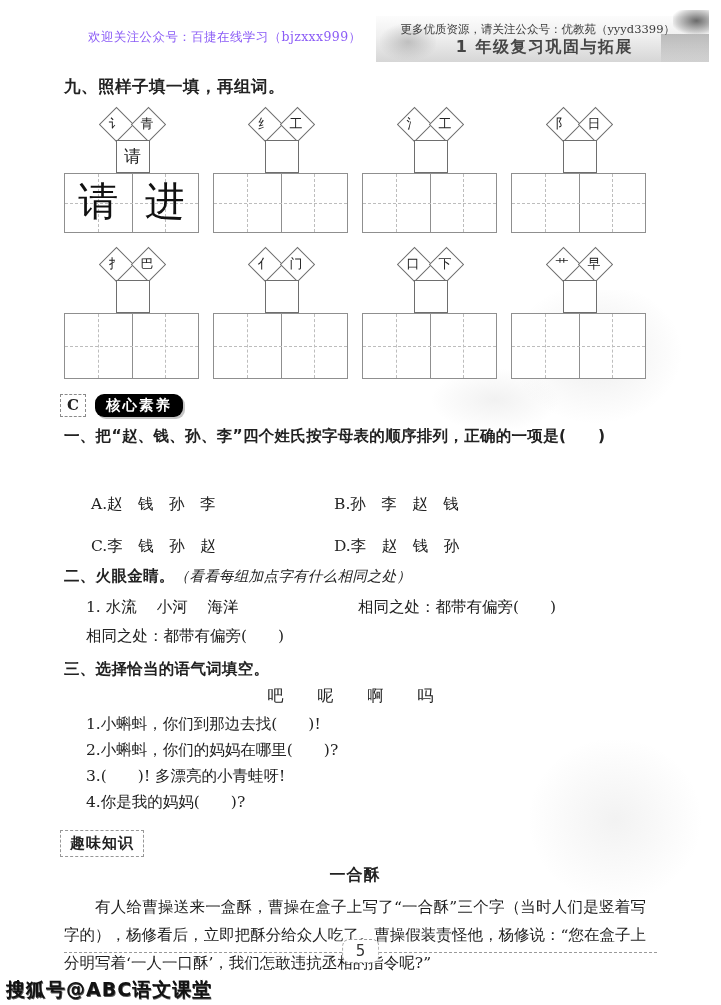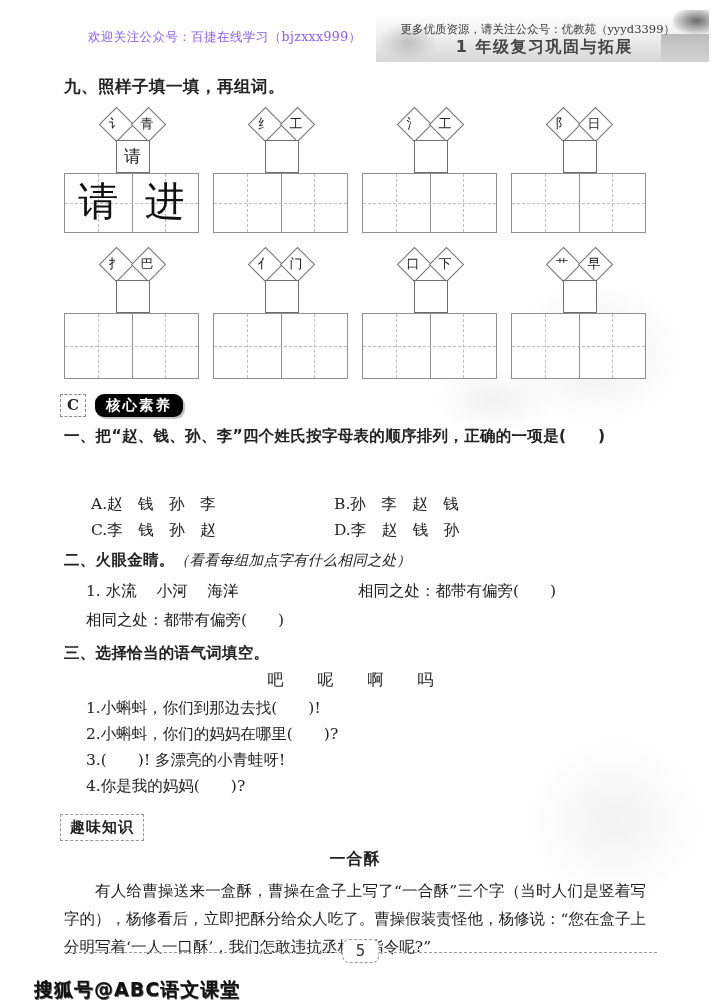--- a/index.html
+++ b/index.html
@@ -87,21 +87,21 @@
   }
   .badge-label {
     background:#000000; color:#fff; font-weight:bold; font-size:14.5px;
     padding:2px 11px; border-radius:9px; letter-spacing:2px;
     box-shadow:2px 2px 0 rgba(150,150,150,0.55);
   }
 
   .q { font-weight:bold; font-size:15.5px; line-height:23px; margin:7px 0 5px; letter-spacing:0.3px; }
   .hint { font-weight:normal; font-family:"DejaVu Serif", serif; font-size:14.5px; font-style:italic;margin-top:20px; }
 
-  .opts { display:grid; grid-template-columns:243px auto; padding-left:27px; row-gap:2px;
+  .opts { display:grid; grid-template-columns:243px auto; padding-left:27px; row-gap:18px;
           font-family:"DejaVu Serif", serif; font-size:15.5px; line-height:24px;margin-top:44px; }
 
   .pair-row { display:flex; padding-left:22px; font-family:"DejaVu Serif", serif;
               font-size:15.5px; line-height:29px; }
   .pair-left { width:272px; }
   .w { margin-right:15px; }
   .dotted { position:relative; }
   .dotted::after {
     content:"•"; position:absolute; left:50%; transform:translateX(-50%);
     bottom:-0.72em; font-size:0.62em; color:#222;
@@ -133,21 +133,20 @@
   .pageline { position:absolute; left:64px; right:64px; top:952px; border-top:1.5px dashed #9a9a9a; }
   .pagebox {
     position:absolute; left:50%; transform:translateX(-50%); top:939px;
     border:1.5px dashed #9a9a9a; border-radius:7px; background:#fff;
     padding:2px 13px; font-size:15px; color:#333;
   }
   .watermark {
     position:absolute; left:6px; top:977px;
     font-size:19px; font-weight:bold; color:#121212; letter-spacing:1px;
     text-shadow:0.7px 0.7px 0 #5a5a5a;
-    margin-left:28px;
   }
 </style>
 </head>
 <body>
 
 <div>
 
   <div class="header-left">欢迎关注公众号：百捷在线学习（bjzxxx999）</div>
 
   <div class="banner">

